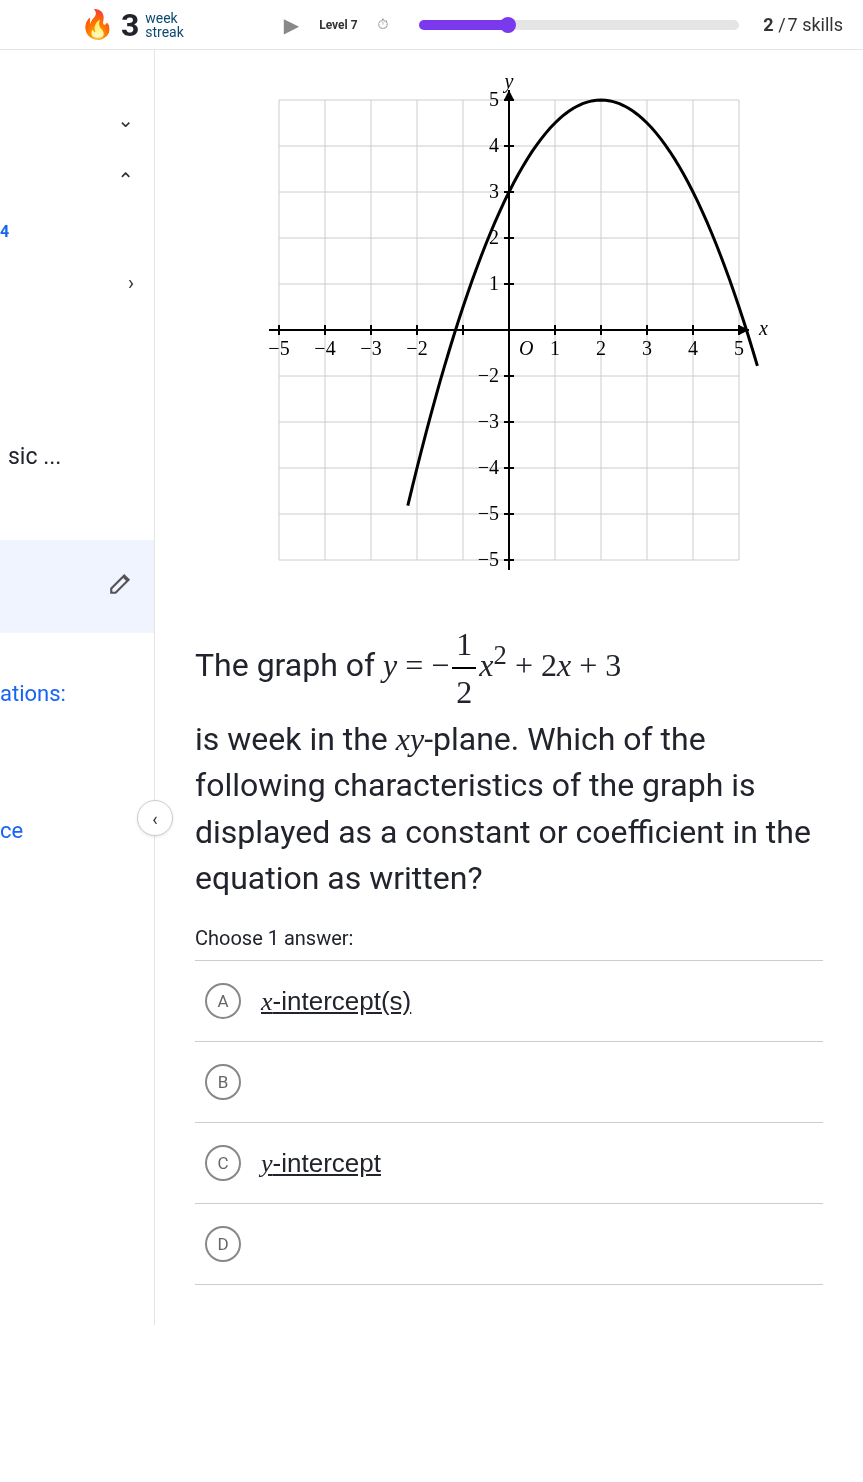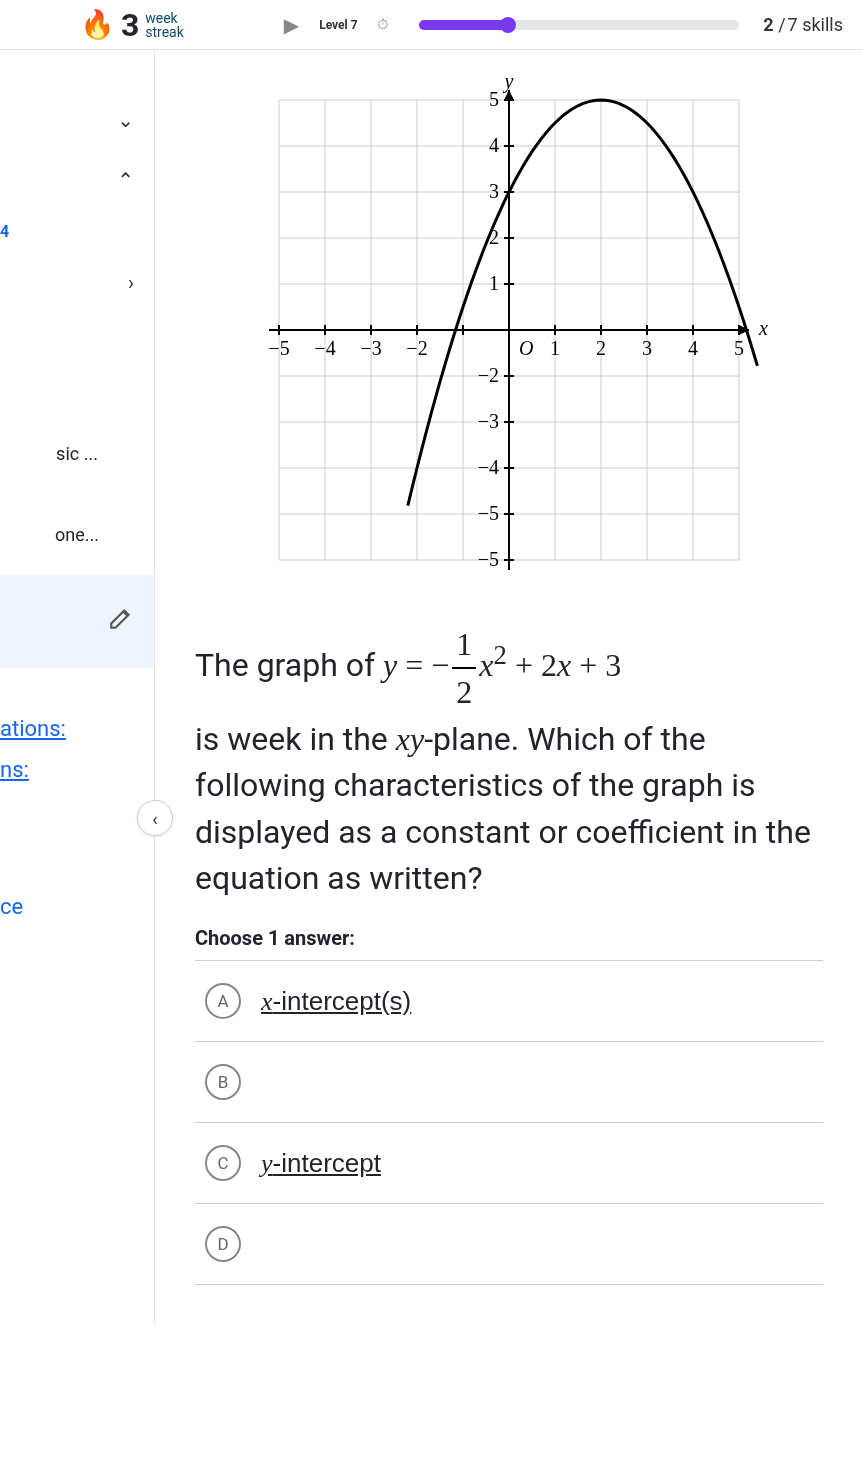--- a/index.html
+++ b/index.html
@@ -18,39 +18,39 @@
 .progress-fill { height: 100%; width: 28%; background: #7b39ed; border-radius: 5px; position: relative; }
 .progress-dot { position: absolute; right: -8px; top: -3px; width: 16px; height: 16px; background: #7b39ed; border-radius: 50%; }
 .skills-text { font-size: 18px; color: #333; white-space: nowrap; }
 .skills-text .cur { font-weight: 700; }
 
 .main { display: flex; }
 .sidebar { width: 155px; border-right: 1px solid #e5e5e5; padding-top: 40px; }
 .side-item { display: flex; align-items: center; justify-content: flex-end; padding: 18px 20px 18px 0; font-size: 18px; color: #333; gap: 12px; }
 .chev { font-size: 20px; color: #333; }
 .side-num { color: #1865f2; font-weight: 700; margin-right: 30px; padding: 12px 0; }
-.side-text { text-align: center; width: 100%; padding: 10px 0 10px 0; font-size: 18px; overflow: hidden; white-space: nowrap; }
-.side-link { color: #1865f2; text-decoration: underline; font-size: 22px; padding: 8px 0; }
+.side-text { text-align: left; width: 100%; padding: 10px 0 10px 8px; font-size: 23px; overflow: hidden; white-space: nowrap; }
+.side-link { color: #1865f2; font-size: 22px; padding: 8px 0; }
 .side-icon-box { background: #f0f4ff; padding: 30px 20px; margin: 20px 0; text-align: right; }
 .edit-icon { font-size: 28px; color: #555; }
 
 .content { flex: 1; padding: 20px 40px 40px 40px; position: relative; }
 .collapse-btn { position: absolute; left: -18px; top: 750px; width: 36px; height: 36px; border-radius: 50%; background: #fff; border: 1px solid #ccc; display: flex; align-items: center; justify-content: center; font-size: 18px; color: #333; box-shadow: 0 1px 3px rgba(0,0,0,0.1); }
 
 .graph-box { width: 520px; height: 520px; margin: 0 auto 30px auto; position: relative; }
 .graph-box svg { width: 100%; height: 100%; }
 
 .question { font-size: 32px; line-height: 1.45; margin-bottom: 25px; margin-top: 31px; }
 .math { font-family: "Times New Roman", serif; font-style: italic; }
 .math .up { font-style: normal; }
 .frac { display: inline-block; vertical-align: middle; text-align: center; font-style: normal; margin: 0 3px; }
 .frac .n { display: block; border-bottom: 2px solid #000; padding: 0 4px; }
 .frac .d { display: block; padding: 0 4px; }
 
-.choose { font-size: 20px; font-weight: 700; margin-bottom: 10px; }
+.choose { font-size: 20px; font-weight: 400; margin-bottom: 10px; }
 .answers { }
 .answer { display: flex; align-items: center; gap: 20px; padding: 22px 10px; border-top: 1px solid #ccc; font-size: 26px; cursor: pointer; }
 .answer:last-child { border-bottom: 1px solid #ccc; }
 .letter { width: 36px; height: 36px; border: 2px solid #888; border-radius: 50%; display: flex; align-items: center; justify-content: center; font-size: 17px; color: #666; flex-shrink: 0; }
 .answer-text { font-family: -apple-system, sans-serif; text-decoration: underline; }
 </style>
 </head>
 <body>
 
 <div class="header">
@@ -85,32 +85,30 @@
     <div class="side-item">
         <span class="chev">⌃</span>
       </div>
     <div class="side-num">4</div>
     <div class="side-item">
         <span class="chev">›</span>
       </div>
     <div style="height:120px"></div>
     <div class="side-text">sic ...</div>
     <div style="height:40px"></div>
-    <div class="side-text">one...</div>
     <div class="side-icon-box">
       <span class="edit-icon">
         <svg width="26" height="26" viewBox="0 0 24 24" fill="none" stroke="#555" stroke-width="2">
             <path d="M3 17v4h4L19 9l-4-4L3 17z"></path>
             <path d="M14 6l4 4"></path>
           </svg>
       </span>
     </div>
     <div style="height:20px"></div>
     <div class="side-link">ations:</div>
-    <div class="side-link">ns:</div>
     <div style="height:80px"></div>
     <div class="side-link" style="text-decoration:none;margin-top:16px;">ce</div>
   </div>
 
   <div class="content">
     <div class="collapse-btn">
       <span>‹</span>
     </div>
 
     <div class="graph-box">

